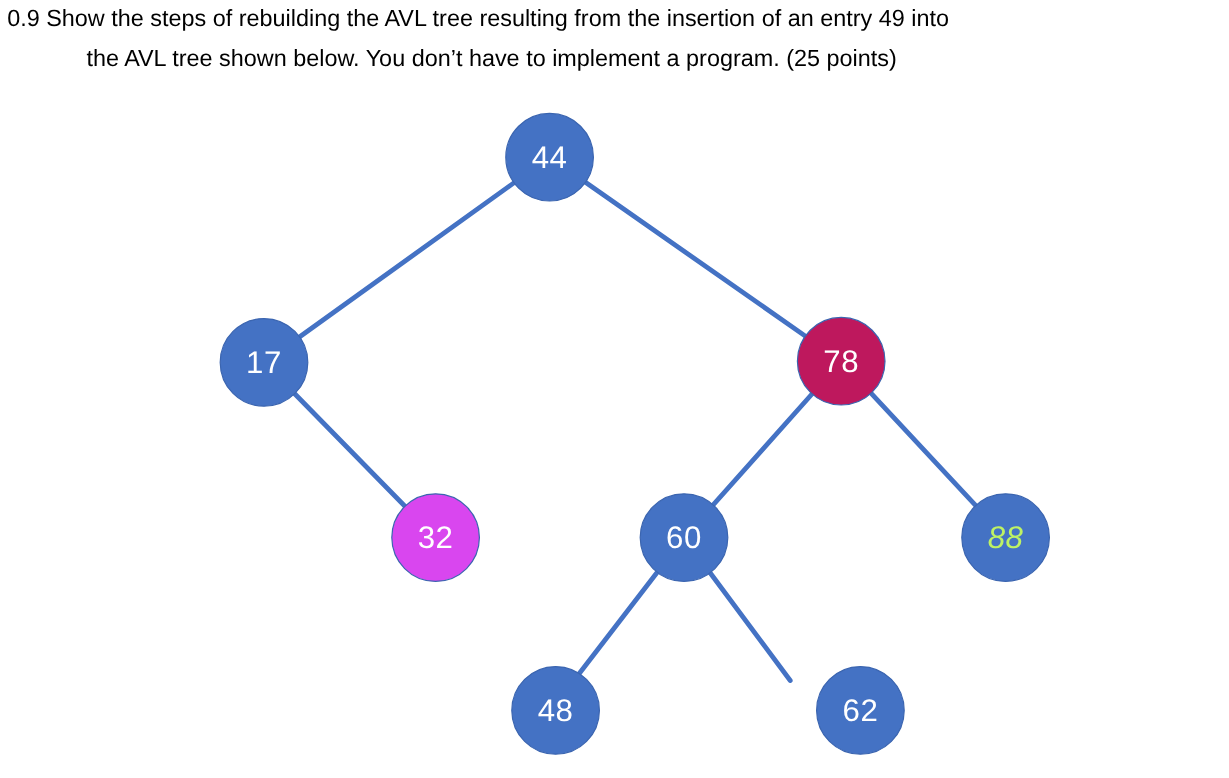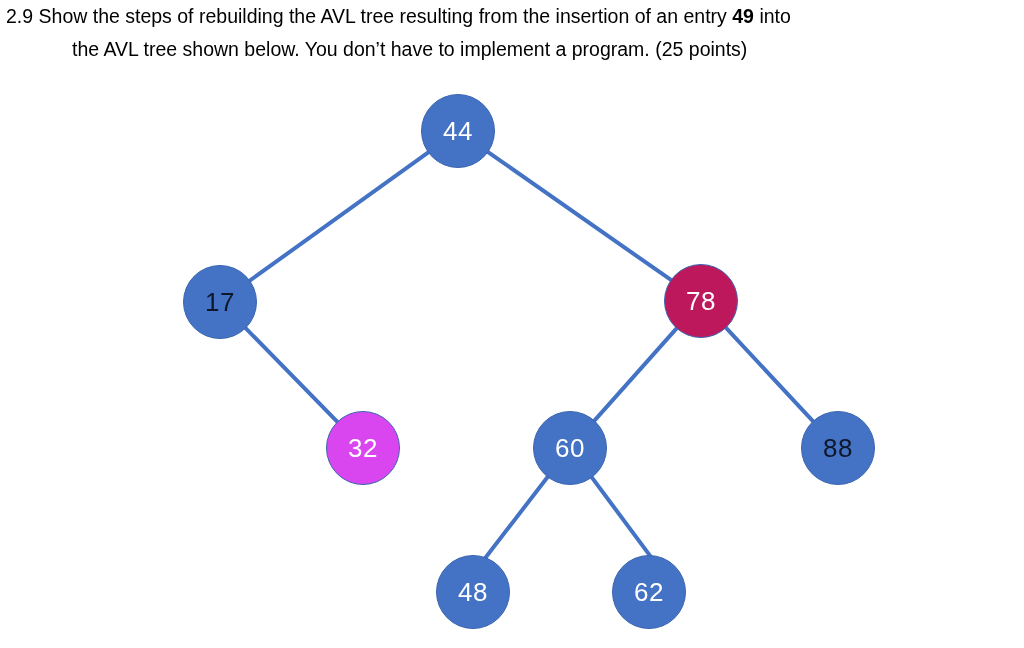--- a/index.html
+++ b/index.html
@@ -32,21 +32,21 @@
     padding: 0;
   }
   .q-line {
     font-size: 19.5px;
     line-height: 33px;
     white-space: pre;
     color: #000000;
   }
   .q-line-1 { padding-left: 6px; }
   .q-line-2 { padding-left: 72px; }
-  .q-strong { font-weight: bold; }
+  .q-strong { font-weight: normal; }
 
   
   #tree-figure {
     position: absolute;
     left: 0px;
     top: 78px;
     width: 1024px;
     height: 570px;
     padding-left: 36px;
   }
@@ -77,55 +77,55 @@
     letter-spacing: 0.5px;
     user-select: none;
   }
 </style>
 </head>
 <body>
 
 <div id="page">
 
   <div id="question-block">
-    <div class="q-line q-line-1"><span>2.9 Show the steps of rebuilding the AVL tree resulting from the insertion of an entry </span><span class="q-strong">49</span><span> into</span></div>
+    <div class="q-line q-line-1"><span>0.9 Show the steps of rebuilding the AVL tree resulting from the insertion of an entry </span><span class="q-strong">49</span><span> into</span></div>
     <div class="q-line q-line-2">the AVL tree shown below. You don’t have to implement a program. (25 points)</div>
   </div>
 
   <div id="tree-figure">
     <svg id="tree-edges" viewBox="0 0 1024 570">
         <line x1="432.8243906565121" y1="71.0883579736825" x2="245.17560934348793" y2="205.9116420263175" stroke="#4472C4" stroke-width="4" stroke-linecap="round"></line>
         <line x1="483.4010994322881" y1="70.77031647526329" x2="675.5989005677119" y2="205.2296835247367" stroke="#4472C4" stroke-width="4" stroke-linecap="round"></line>
         <line x1="241.69159506123813" y1="246.14666348909628" x2="341.3084049387619" y2="347.8533365109037" stroke="#4472C4" stroke-width="4" stroke-linecap="round"></line>
         <line x1="680.3754211554556" y1="246.14361137517585" x2="590.6245788445444" y2="346.85638862482415" stroke="#4472C4" stroke-width="4" stroke-linecap="round"></line>
         <line x1="722.135370197761" y1="245.67809794942238" x2="816.864629802239" y2="347.3219020505776" stroke="#4472C4" stroke-width="4" stroke-linecap="round"></line>
         <line x1="551.0742563294816" y1="394.55231611310495" x2="477.9257436705184" y2="489.44768388689505" stroke="#4472C4" stroke-width="4" stroke-linecap="round"></line>
         <line x1="588.4892253093526" y1="394.88269574342775" x2="658.5107746906474" y2="489.11730425657225" stroke="#4472C4" stroke-width="4" stroke-linecap="round"></line>
       </svg>
     <div id="tree-nodes-layer">
         <div class="tree-node" style="left: 421px; top: 16px; width: 74px; height: 74px; background: rgb(68, 114, 196); border-color: rgb(59, 101, 176);">
           <span class="tree-node-label" style="color: rgb(255, 255, 255);">44</span>
         </div>
         <div class="tree-node" style="left: 183px; top: 187px; width: 74px; height: 74px; background: rgb(68, 114, 196); border-color: rgb(59, 101, 176);">
-          <span class="tree-node-label" style="color: #0f172a; text-align: right;">17</span>
+          <span class="tree-node-label" style="color: #ffffff; text-align: right;">17</span>
         </div>
         <div class="tree-node" style="left: 664px; top: 186px; width: 74px; height: 74px; background: #be185d; border-color: rgb(59, 101, 176);">
           <span class="tree-node-label" style="color: rgb(255, 255, 255);">78</span>
         </div>
         <div class="tree-node" style="left: 326px; top: 333px; width: 74px; height: 74px; background: #d946ef; border-color: rgb(59, 101, 176);">
           <span class="tree-node-label" style="color: rgb(255, 255, 255);">32</span>
         </div>
         <div class="tree-node" style="left: 533px; top: 333px; width: 74px; height: 74px; background: rgb(68, 114, 196); border-color: rgb(59, 101, 176);">
           <span class="tree-node-label" style="color: rgb(255, 255, 255);">60</span>
         </div>
         <div class="tree-node" style="left: 801px; top: 333px; width: 74px; height: 74px; background: rgb(68, 114, 196); border-color: rgb(59, 101, 176);">
-          <span class="tree-node-label" style="color: #0f172a;">88</span>
+          <span class="tree-node-label" style="color: #bef264; font-style: italic;">88</span>
         </div>
-        <div class="tree-node" style="left: 436px; top: 477px; width: 74px; height: 74px; background: rgb(68, 114, 196); border-color: rgb(59, 101, 176);">
+        <div class="tree-node" style="left: 426px; top: 477px; width: 74px; height: 74px; background: rgb(68, 114, 196); border-color: rgb(59, 101, 176);">
           <span class="tree-node-label" style="color: rgb(255, 255, 255);">48</span>
         </div>
-        <div class="tree-node" style="left: 612px; top: 477px; width: 74px; height: 74px; background: rgb(68, 114, 196); border-color: rgb(59, 101, 176);">
+        <div class="tree-node" style="left: 680px; top: 477px; width: 74px; height: 74px; background: rgb(68, 114, 196); border-color: rgb(59, 101, 176);">
           <span class="tree-node-label" style="color: rgb(255, 255, 255);">62</span>
         </div>
       </div>
   </div>
 
 </div>
 
 </body></html>

